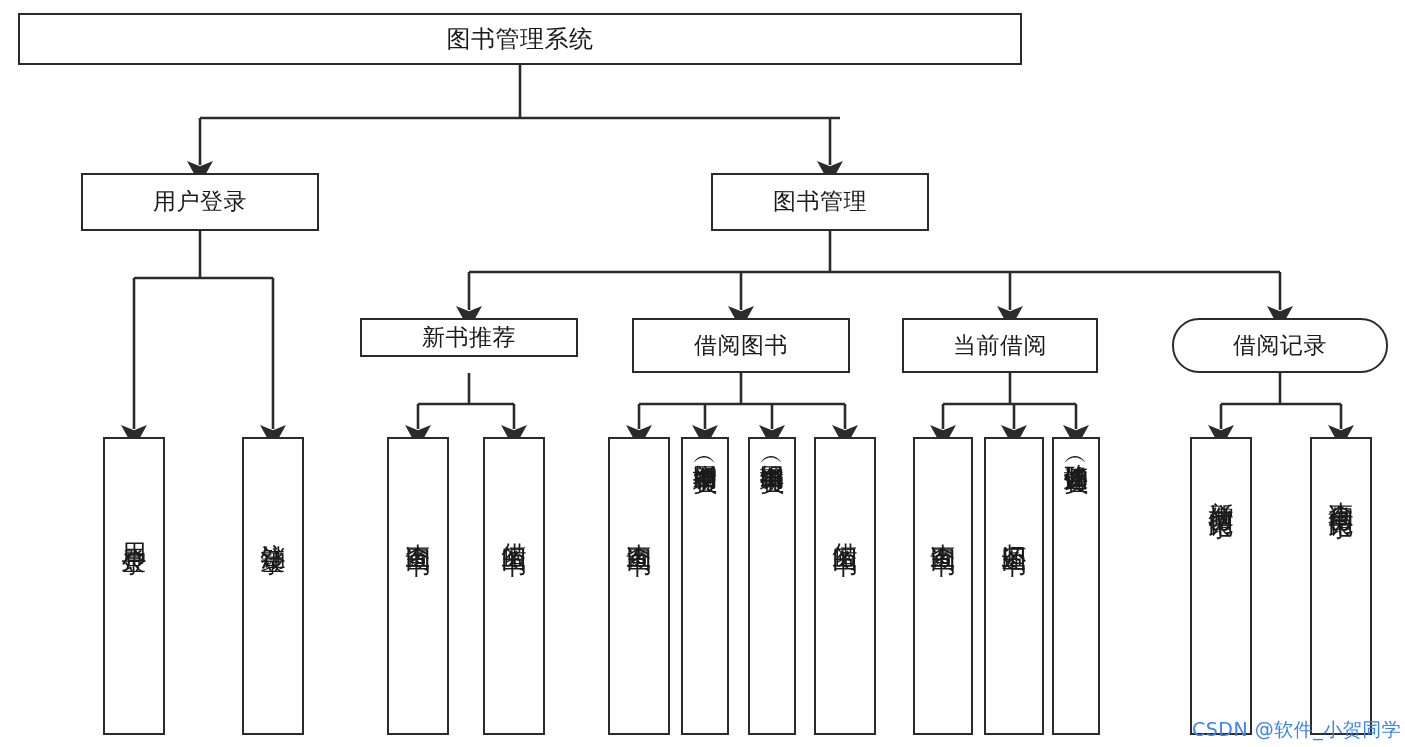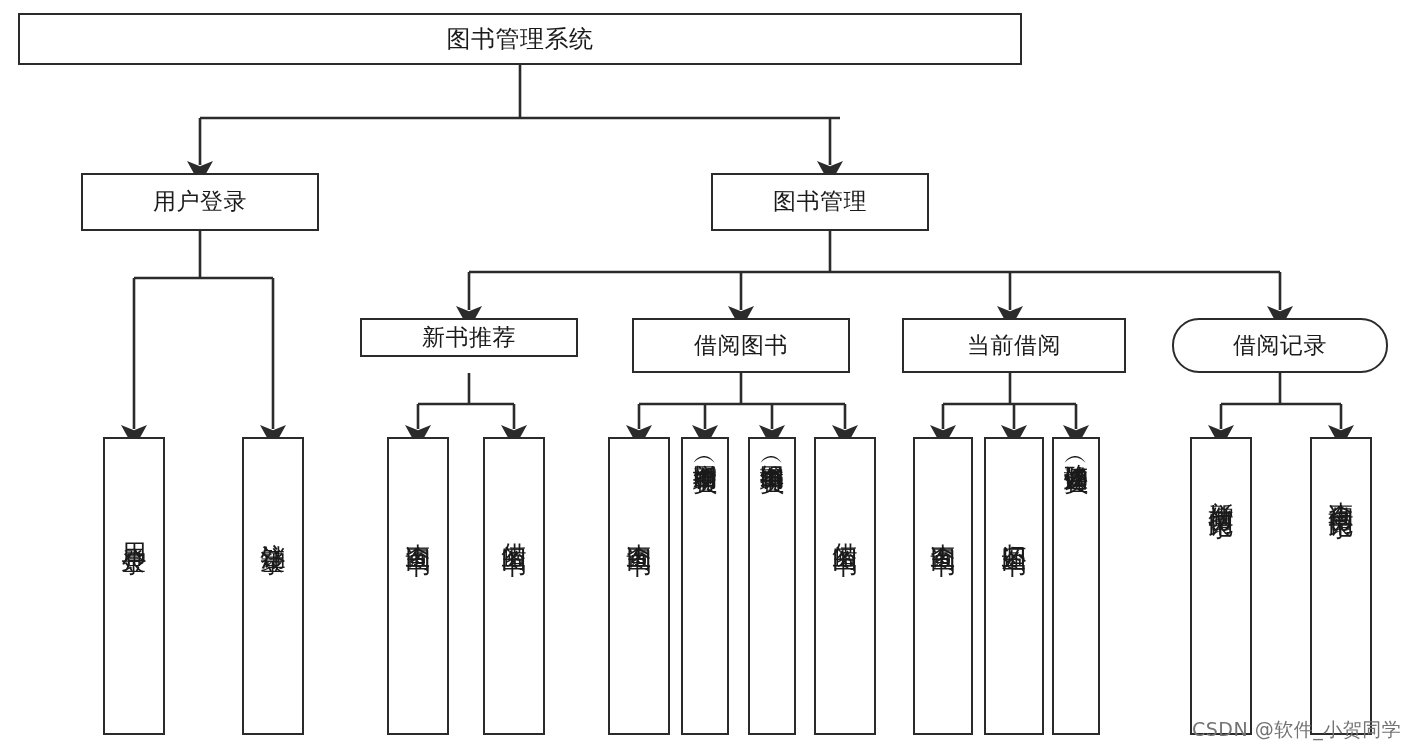--- a/index.html
+++ b/index.html
@@ -62,21 +62,21 @@
     line-height: 1.0;
     letter-spacing: 3px;
     white-space: nowrap;
   }
   .node.vert.mid .lbl {
     
     margin-top: 0;
   }
   .watermark {
     position: absolute;
-    color: #737373;
+    color: #3b82f6;
     font-size: 19px;
     letter-spacing: 0.5px;
     white-space: nowrap;
     z-index: 5;
     font-family: "DejaVu Sans", "Liberation Sans", sans-serif;
   }
 </style>
 </head>
 <body>
 
@@ -142,21 +142,21 @@
   <div class="node horiz" style="left:711px; top:173px; width:218px; height:58px;">
     <span class="lbl">图书管理</span>
   </div>
 
   <div class="node horiz" style="left:360px; top:318px; width:218px; height:39px;">
     <span class="lbl">新书推荐</span>
   </div>
   <div class="node horiz" style="left:632px; top:318px; width:218px; height:55px;">
     <span class="lbl">借阅图书</span>
   </div>
-  <div class="node horiz" style="left:902px; top:318px; width:224px; height:55px;align-items:center;">
+  <div class="node horiz" style="left:902px; top:318px; width:196px; height:55px;align-items:center;">
     <span class="lbl">当前借阅</span>
   </div>
   <div class="node horiz" style="left:1172px; top:318px; width:216px; height:55px;border-radius:27px;">
     <span class="lbl">借阅记录</span>
   </div>
 
   <div class="node vert mid" style="left:103px; top:437px; width:62px; height:298px; padding-top:84px;">
     <span class="lbl">用户登录</span>
   </div>
   <div class="node vert mid" style="left:242px; top:437px; width:62px; height:298px; padding-top:84px;">

